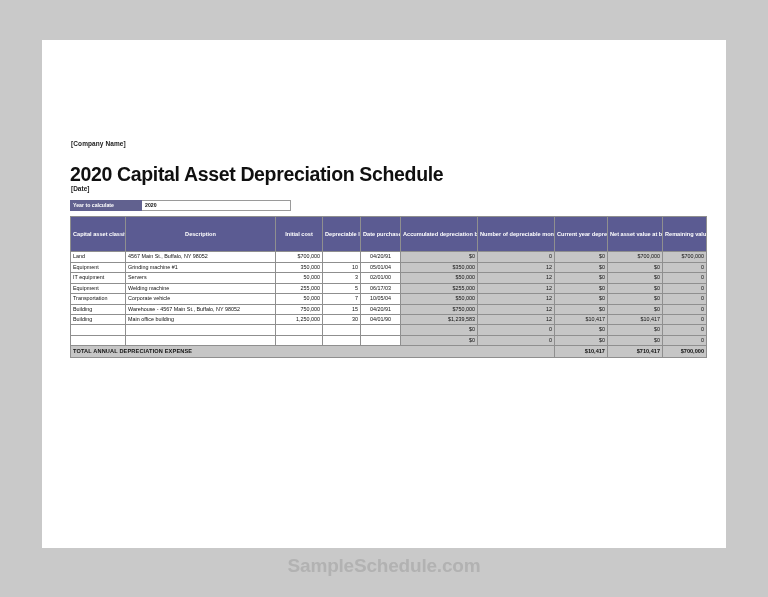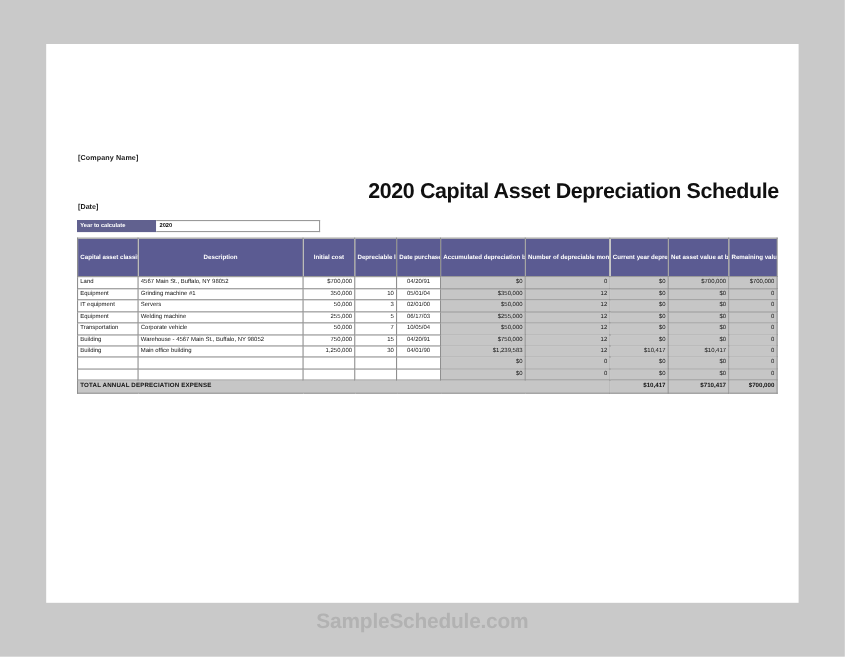--- a/index.html
+++ b/index.html
@@ -44,21 +44,20 @@
   }
 
   .doc-title {
     font-size: 19.5px;
     font-weight: bold;
     color: #101010;
     letter-spacing: -0.35px;
     line-height: 1.05;
     margin: 16px 0 2px 0;
     white-space: nowrap;
-    text-align: right;
   }
 
   .doc-date {
     font-size: 6.5px;
     font-weight: bold;
     color: #1a1a1a;
     margin: 0 0 8px 1px;
     line-height: 1;
   }
 

